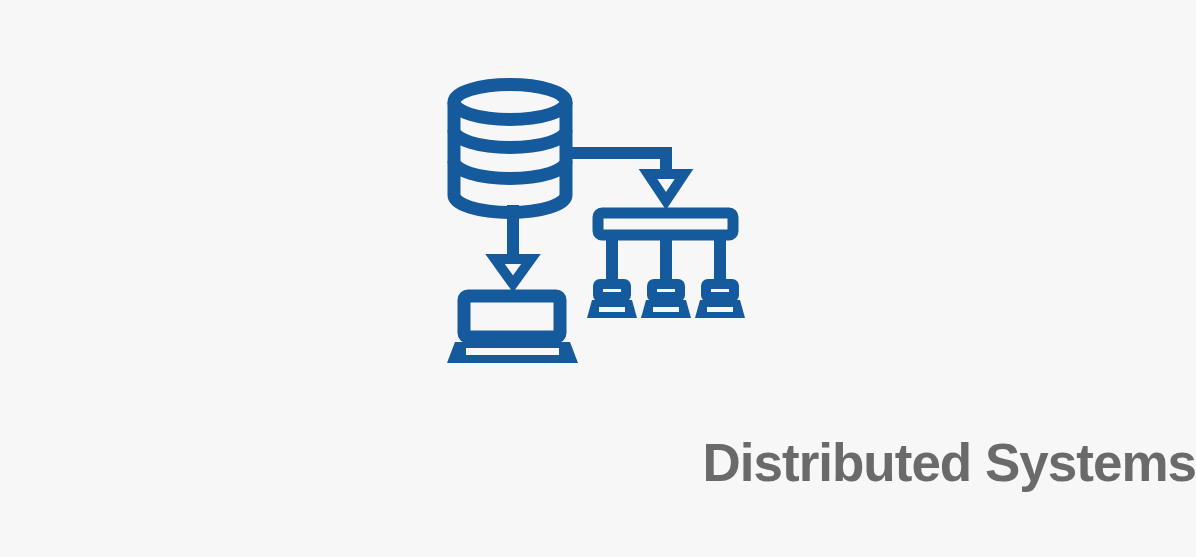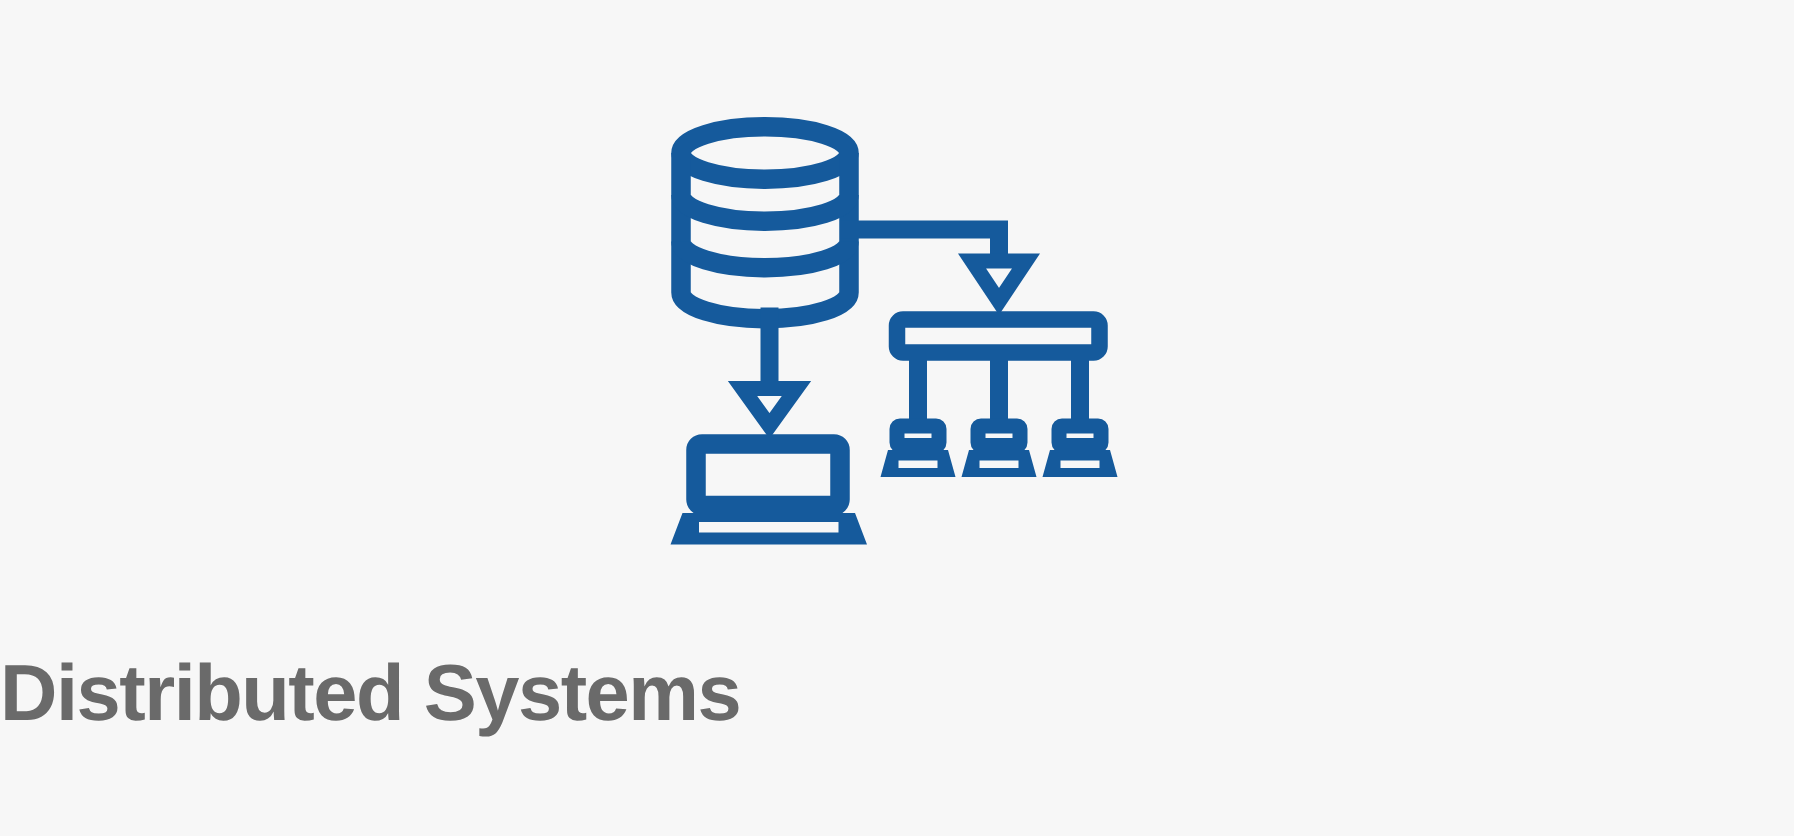--- a/index.html
+++ b/index.html
@@ -37,21 +37,21 @@
   .stroke-art {
     stroke: currentColor;
     fill: none;
   }
   .caption {
     position: absolute;
     left: 0;
     top: 436px;
     width: 100%;
     margin: 0;
-    text-align: left;
+    text-align: right;
     font-size: 53px;
     font-weight: bold;
     letter-spacing: -1px;
     line-height: 1;
     color: var(--caption-gray);
   }
 </style>
 </head>
 <body>
 

